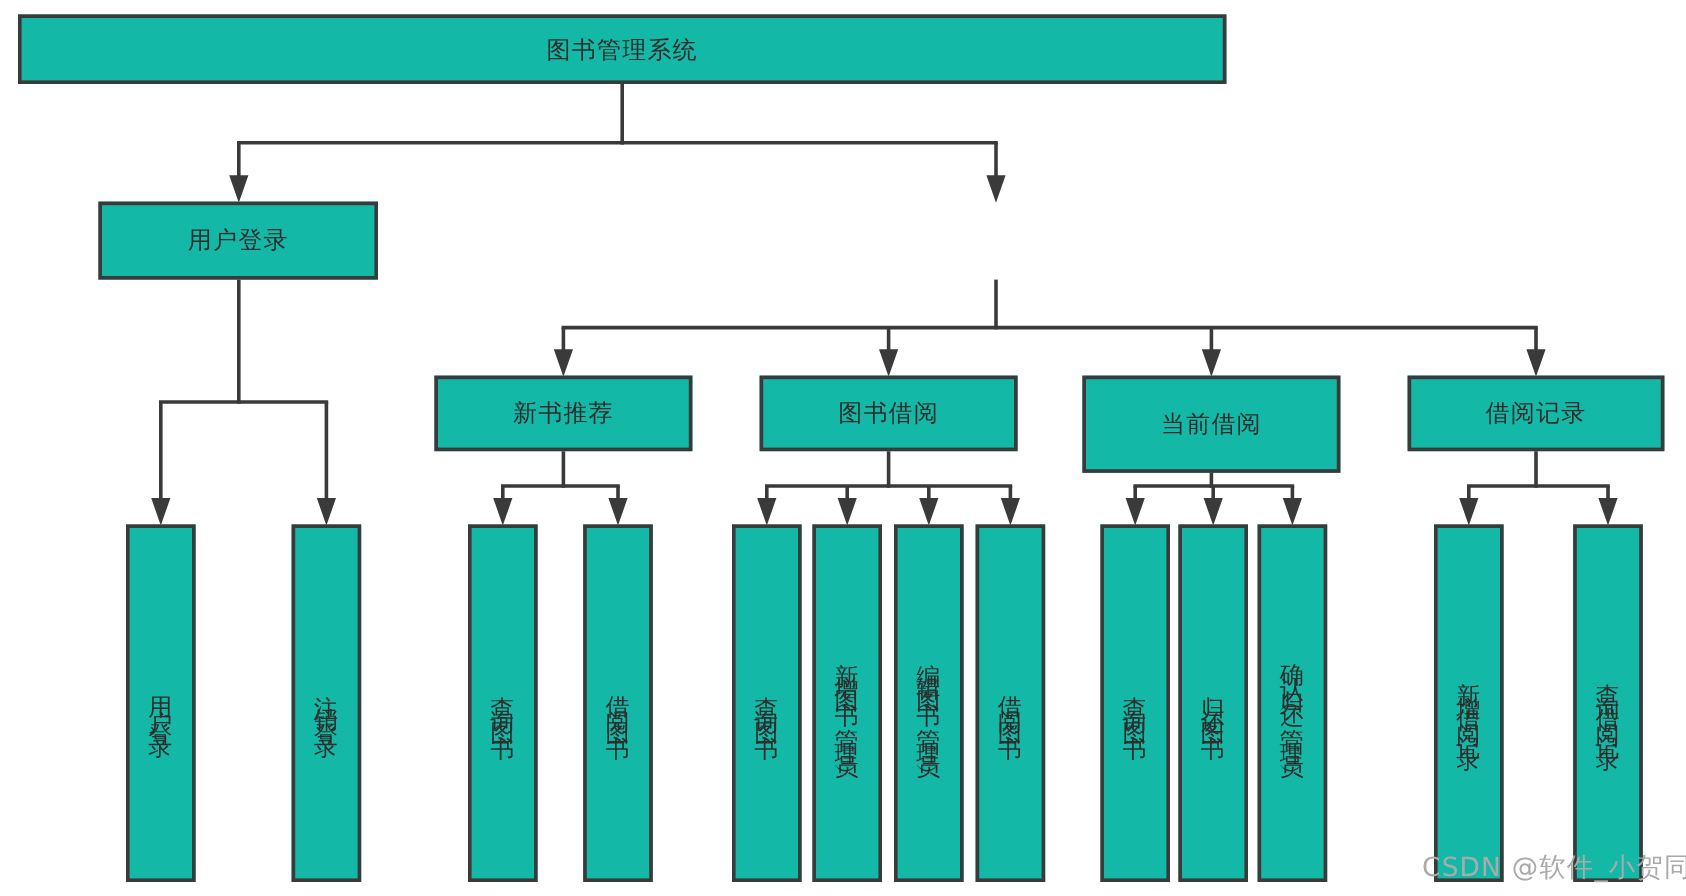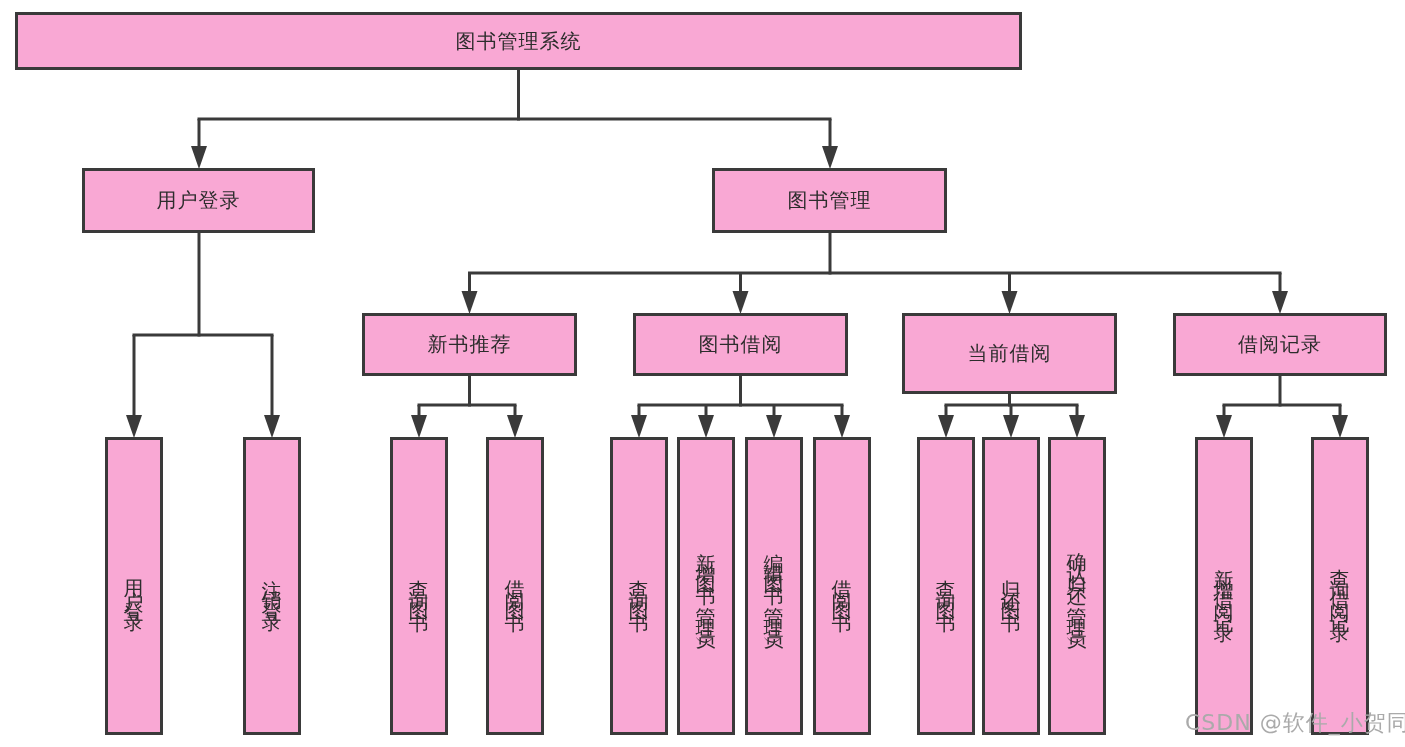--- a/index.html
+++ b/index.html
@@ -19,21 +19,21 @@
     position: absolute;
     left: 0; top: 0;
     width: 1405px;
     height: 747px;
     z-index: 1;
   }
   .node {
     position: absolute;
     box-sizing: border-box;
     border: 3px solid #3a3a3a;
-    background: #f9a8d4;
+    background: #14b8a6;
     display: flex;
     align-items: center;
     justify-content: center;
     z-index: 2;
     color: #2d2d2d;
   }
   .node-h {
     font-size: 20px;
     letter-spacing: 1px;
     white-space: nowrap;
@@ -131,23 +131,20 @@
     </g>
   </svg>
 
   <div class="node node-h" style="left:15px; top:12px; width:1007px; height:58px;">
     <span>图书管理系统</span>
   </div>
 
   <div class="node node-h" style="left:82px; top:168px; width:233px; height:65px;">
     <span>用户登录</span>
   </div>
-  <div class="node node-h" style="left:712px; top:168px; width:235px; height:65px;">
-    <span>图书管理</span>
-  </div>
 
   <div class="node node-h" style="left:633px; top:313px; width:215px; height:63px;">
     <span>图书借阅</span>
   </div>
   <div class="node node-h" style="left:362px; top:313px; width:215px; height:63px;">
     <span>新书推荐</span>
   </div>
   <div class="node node-h" style="left:902px; top:313px; width:215px; height:81px;">
     <span>当前借阅</span>
   </div>

